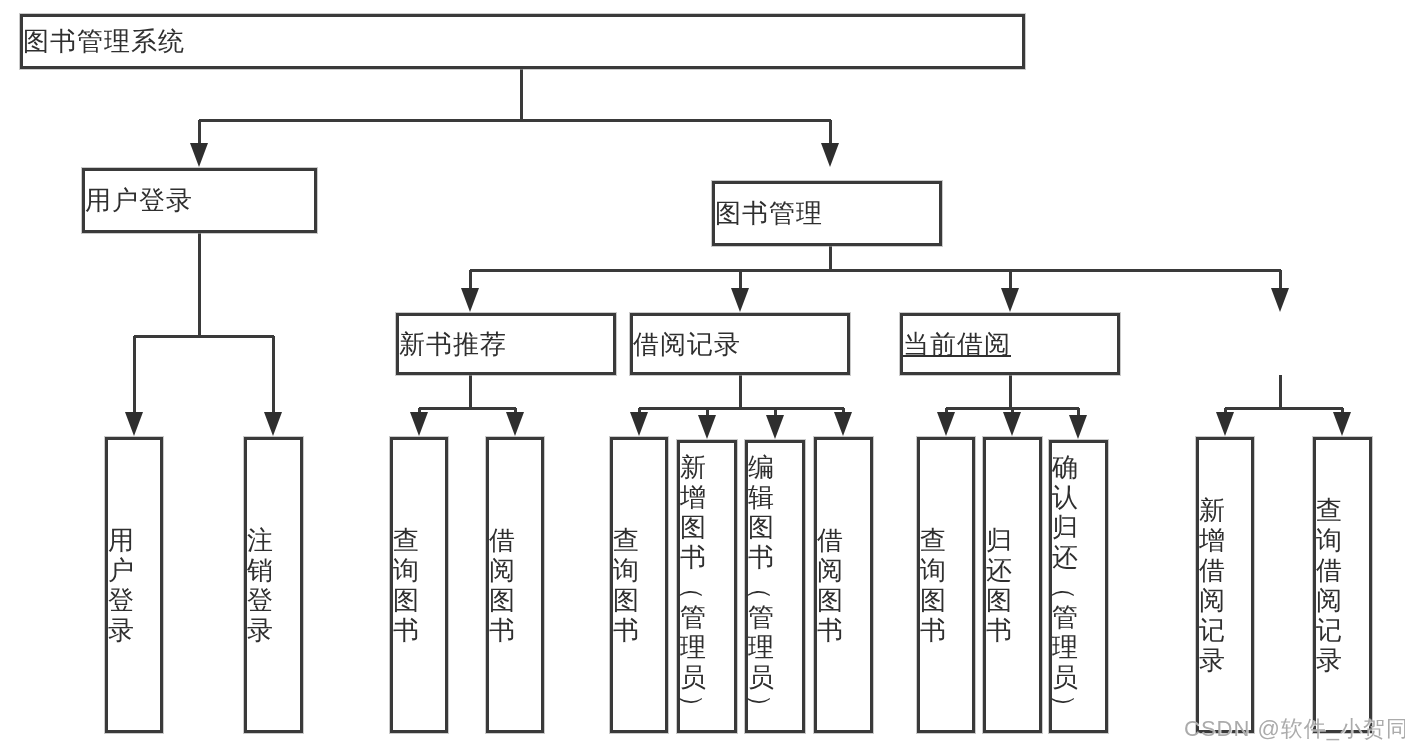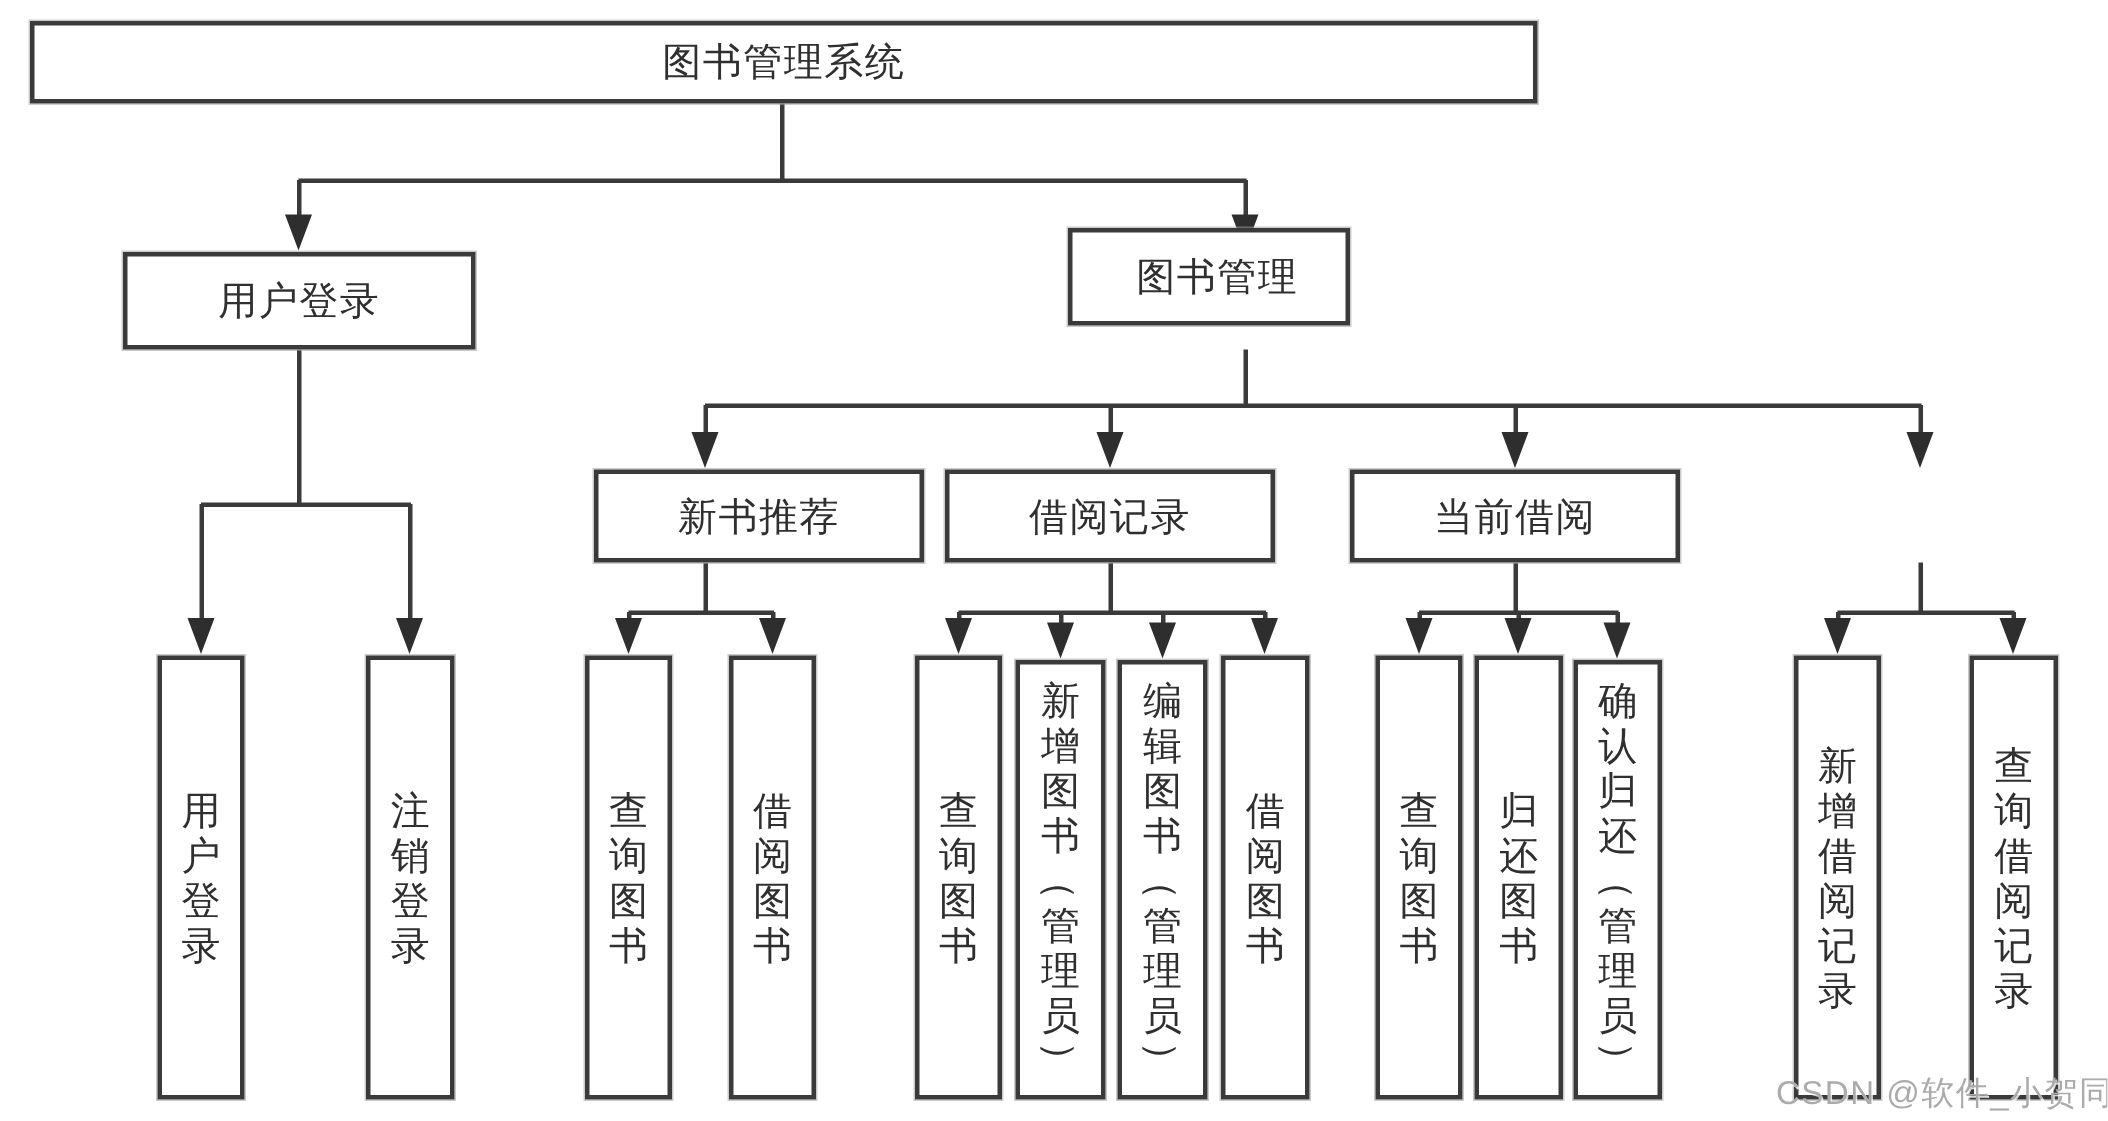--- a/index.html
+++ b/index.html
@@ -9,21 +9,21 @@
     width:1405px;height:747px;
     background:#ffffff;
     overflow:hidden;
   }
   .node{
     position:absolute;
     box-sizing:border-box;
     background:#ffffff;
     border:3px solid #3a3a3a;
     box-shadow:0 0 0 1px rgba(160,160,160,.55);
-    display:flex;align-items:center;justify-content:center;
+    display:flex;align-items:center;justify-content:flex-start;
     color:#2f2f2f;
   }
   .node.h{
     font-size:26px;
     letter-spacing:1px;
     white-space:nowrap;
   }
   .node.v .vtext{
     display:flex;flex-direction:column;align-items:center;justify-content:center;
     font-size:26px;color:#2f2f2f;
@@ -108,30 +108,30 @@
     <div class="arrow" style="left: 1003px; top: 412px;"></div>
     <div class="arrow" style="left: 1069px; top: 415px;"></div>
     <div class="arrow" style="left: 1216px; top: 412px;"></div>
     <div class="arrow" style="left: 1333px; top: 412px;"></div>
     <div class="node h" style="left: 20px; top: 14px; width: 1005px; height: 55px;">
       <span>图书管理系统</span>
     </div>
     <div class="node h" style="left: 82px; top: 168px; width: 235px; height: 65px;">
       <span>用户登录</span>
     </div>
-    <div class="node h" style="left: 712px; top: 152px; width: 188px; height: 65px; padding-left: 11px;">
+    <div class="node h" style="left: 712px; top: 181px; width: 230px; height: 65px;">
       <span>图书管理</span>
     </div>
     <div class="node h" style="left: 360px; top: 313px; width: 220px; height: 62px; margin-left: 36px;">
       <span>新书推荐</span>
     </div>
     <div class="node h" style="left: 630px; top: 313px; width: 220px; height: 62px;">
       <span>借阅记录</span>
     </div>
-    <div class="node h" style="left: 900px; top: 313px; width: 220px; height: 62px;">
+    <div class="node h" style="left: 900px; top: 313px; width: 220px; height: 62px; text-decoration: underline;">
       <span>当前借阅</span>
     </div>
     <div class="node v" style="left: 105px; top: 437px; width: 58px; height: 296px;">
       <div class="vtext">
         <span>用</span>
         <span>户</span>
         <span>登</span>
         <span>录</span>
       </div>
     </div>

